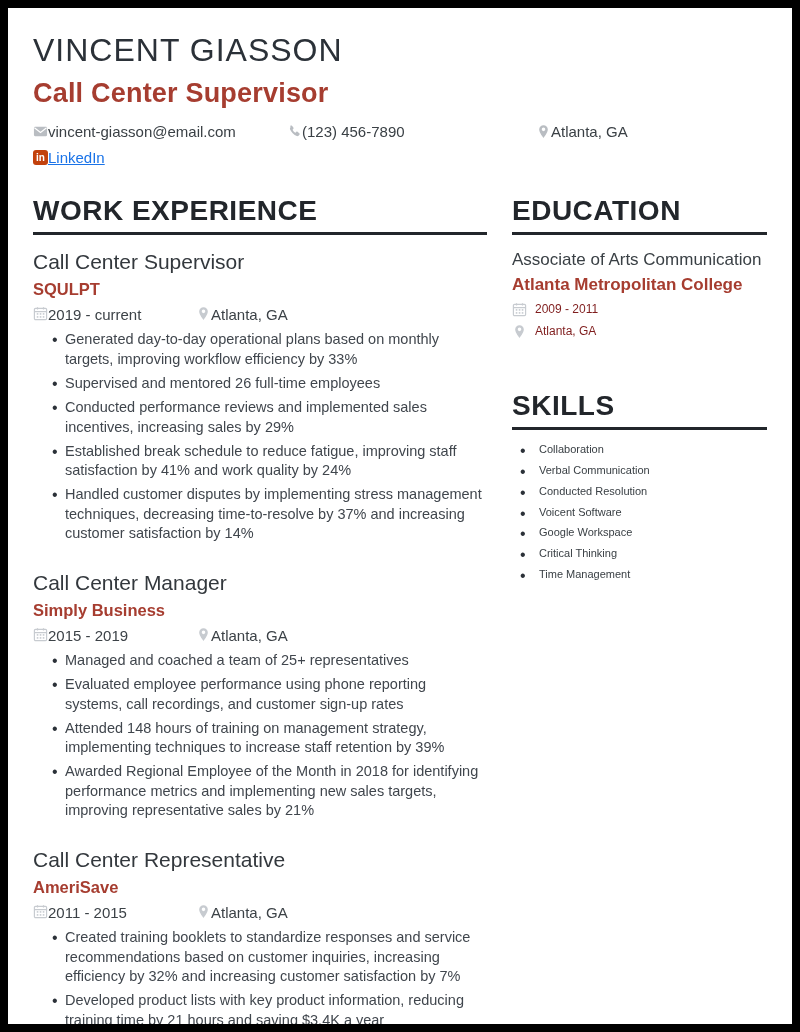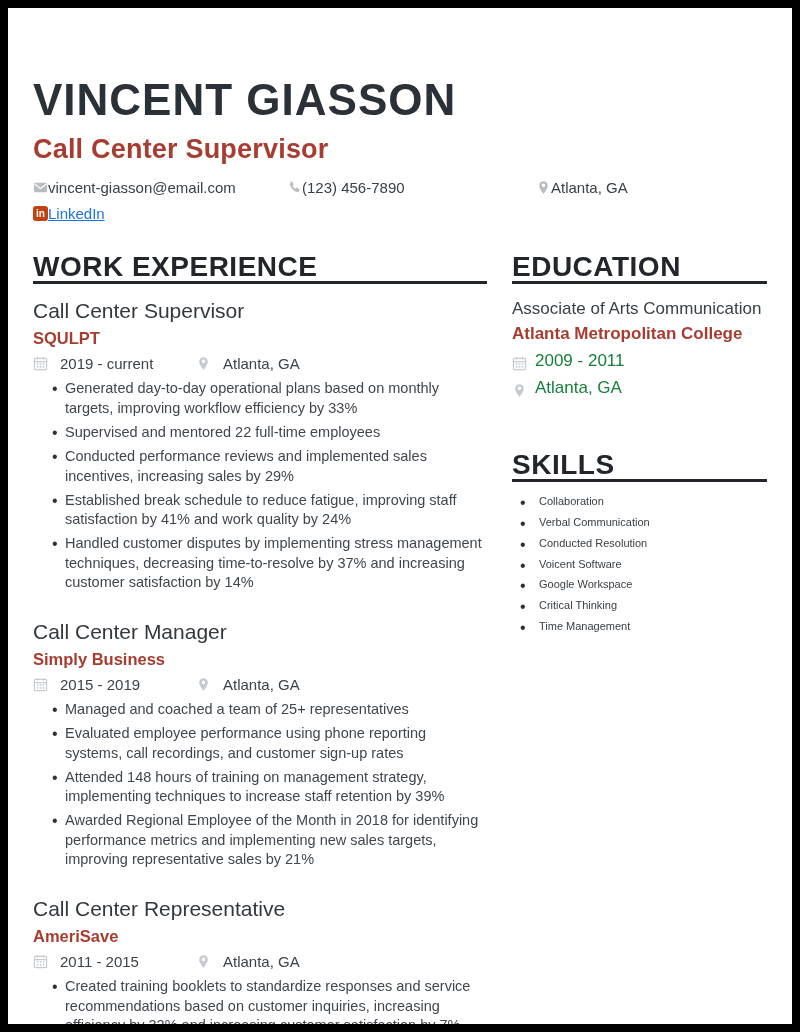--- a/index.html
+++ b/index.html
@@ -8,22 +8,22 @@
     width: 800px; height: 1032px;
     font-family: "Liberation Sans", "DejaVu Sans", sans-serif;
     border: 8px solid #000000;
     overflow: hidden;
     color: #40464d;
   }
   .page { padding: 26px 25px 20px 25px; }
 
   
   .name {
-    font-size: 44px; font-weight: 700; letter-spacing: 1px;
-    color: #2b3138; line-height: 1.0; margin-top: 44px;
+    font-size: 32px; font-weight: 400; letter-spacing: 1px;
+    color: #2b3138; line-height: 1.0;
   }
   .job-headline {
     font-size: 27px; font-weight: 700; color: #a63d30;
     margin-top: 12px; letter-spacing: 0.2px;
   }
   .contact-row {
     display: flex; align-items: center;
     margin-top: 14px; font-size: 15px; color: #3a4045;
   }
   .contact-item { display: flex; align-items: center; gap: 0; }
@@ -43,50 +43,50 @@
   }
 
   
   .columns { display: flex; gap: 25px; margin-top: 30px; }
   .col-left { width: 454px; flex: 0 0 auto; }
   .col-right { width: 255px; flex: 0 0 auto; }
 
   .section-heading {
     font-size: 28px; font-weight: 800; letter-spacing: 0.5px;
     color: #22262b; line-height: 1.05;
-    border-bottom: 3px solid #22262b; 
+    border-bottom: 3px solid #22262b; padding-bottom: 7px;
   }
 
   
   .job { margin-top: 15px; margin-bottom: 27px; }
   .job:last-child { margin-bottom: 0; }
   .job-title { font-size: 21px; font-weight: 400; color: #33383d; }
   .company { font-size: 16.5px; font-weight: 700; color: #a63d30; margin-top: 6px; }
   .meta-row {
     display: flex; align-items: center; margin-top: 7px;
     font-size: 15px; color: #3c4247;
   }
-  .meta-item { display: flex; align-items: center; gap: 12px; }
+  .meta-item { display: flex; align-items: flex-start; gap: 0; }
   .meta-item.dates { width: 163px; }
   .bullets { list-style: none; margin-top: 7px; }
   .bullets li {
     position: relative; padding-left: 32px;
     font-size: 14.5px; line-height: 1.35; color: #40464d;
     margin-bottom: 4.5px;
   }
   .bullets li::before {
     content: "\2022"; position: absolute; left: 19px; top: -1px;
     color: #2b3138; font-size: 16px;
   }
 
   
   .edu-degree { font-size: 17px; line-height: 1.32; color: #3a4045; margin-top: 14px; }
   .edu-school { font-size: 17px; font-weight: 700; color: #a63d30; margin-top: 3px; }
-  .edu-meta { display: flex; align-items: flex-end; gap: 8px; margin-top: 7px;
-              font-size: 17px; color: #15803d; }
+  .edu-meta { display: flex; align-items: center; gap: 8px; margin-top: 7px;
+              font-size: 12px; color: #7f1d1d; }
   .skills-section { margin-top: 52px; }
   .skills-list { list-style: none; margin-top: 12px; }
   .skills-list li {
     position: relative; padding-left: 27px;
     font-size: 11px; line-height: 1.3; color: #3a4045;
     margin-bottom: 6.5px;
   }
   .skills-list li::before {
     content: "\2022"; position: absolute; left: 8px; top: -1px;
     color: #2b3138; font-size: 16px;
@@ -168,21 +168,21 @@
             <span class="cicon">
               <svg viewBox="0 0 16 16">
                   <path d="M8 1.2c-2.6 0-4.6 2-4.6 4.6C3.4 9.2 8 14.8 8 14.8s4.6-5.6 4.6-9C12.6 3.2 10.6 1.2 8 1.2zm0 6.4a1.9 1.9 0 1 1 0-3.8 1.9 1.9 0 0 1 0 3.8z" fill="#c7cbd0"></path>
                 </svg>
             </span>
             <span>Atlanta, GA</span>
           </div>
         </div>
         <ul class="bullets">
           <li>Generated day-to-day operational plans based on monthly targets, improving workflow efficiency by 33%</li>
-          <li>Supervised and mentored 22 full-time employees</li>
+          <li>Supervised and mentored 26 full-time employees</li>
           <li>Conducted performance reviews and implemented sales incentives, increasing sales by 29%</li>
           <li>Established break schedule to reduce fatigue, improving staff satisfaction by 41% and work quality by 24%</li>
           <li>Handled customer disputes by implementing stress management techniques, decreasing time-to-resolve by 37% and increasing customer satisfaction by 14%</li>
         </ul>
       </div>
 
       <div class="job">
         <div class="job-title">Call Center Manager</div>
         <div class="company">Simply Business</div>
         <div class="meta-row">

